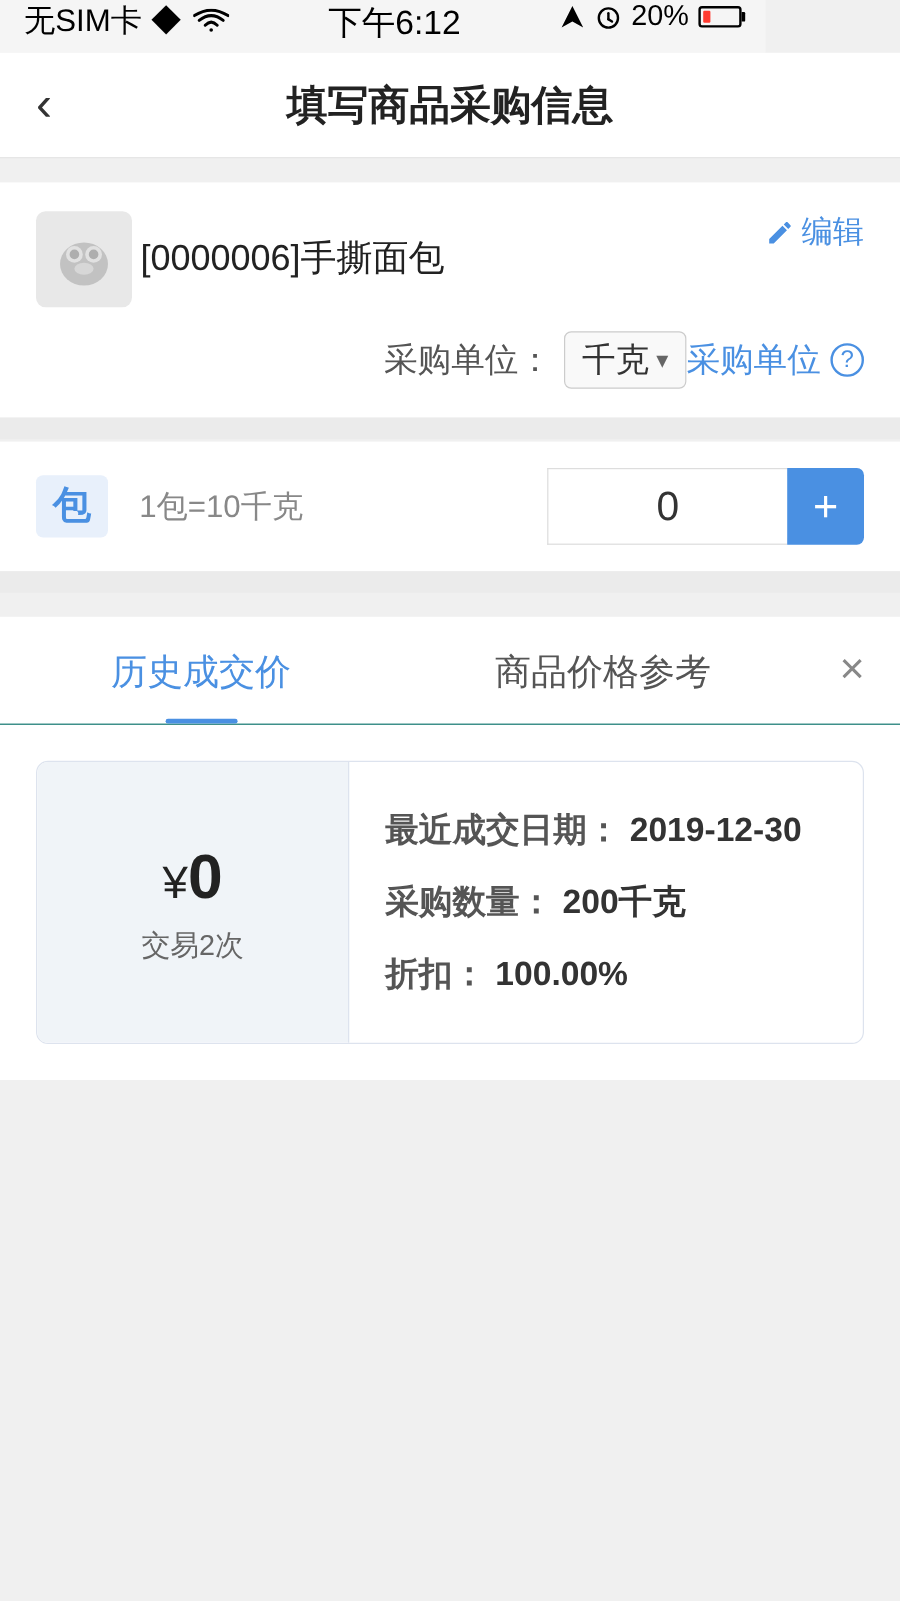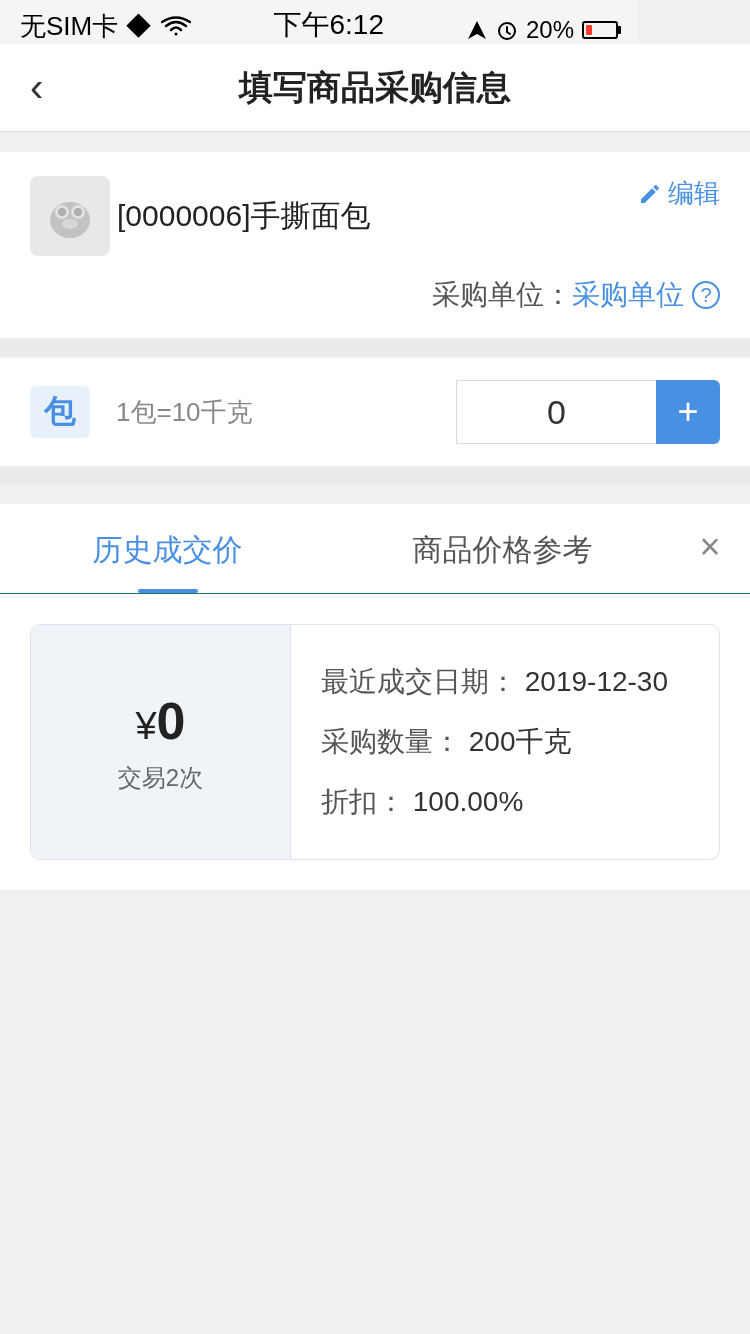--- a/index.html
+++ b/index.html
@@ -11,21 +11,21 @@
       background: #f0f0f0;
       overflow-x: hidden;
     }
 
     
     .status-bar {
       width: 638px;
       height: 44px;
       background: #f5f5f5;
       display: flex;
-      align-items: flex-end;
+      align-items: flex-start;
       justify-content: space-between;
       padding: 0 20px;
       font-size: 26px;
     }
     .status-left {
       display: flex;
       align-items: center;
       gap: 10px;
       font-size: 26px;
       color: #000;
@@ -334,20 +334,21 @@
       font-size: 24px;
       color: #666;
       margin-top: 10px;
     }
     .history-right {
       flex: 1;
       padding: 36px 30px;
       display: flex;
       flex-direction: column;
       gap: 18px;
+      font-weight: bold;
     }
     .history-detail-row {
       font-size: 28px;
       color: #333;
       line-height: 1.5;
     }
     .history-detail-label {
       color: #555;
     }
 
@@ -413,20 +414,24 @@
     <div class="product-edit">
       <svg width="24" height="24" viewBox="0 0 24 24">
         <path d="M3 17.25V21h3.75L17.81 9.94l-3.75-3.75L3 17.25zM20.71 7.04c.39-.39.39-1.02 0-1.41l-2.34-2.34c-.39-.39-1.02-.39-1.41 0l-1.83 1.83 3.75 3.75 1.83-1.83z" fill="#4a90e2"></path>
       </svg>
       <span>编辑</span>
     </div>
   </div>
   <div class="product-unit-row">
     <div style="display:flex;align-items:center;">
       <span class="unit-label">采购单位：</span>
+      <div class="unit-select">
+        <span>千克</span>
+        <span class="chevron">▾</span>
+      </div>
     </div>
     <div class="price-ref">
       <span>采购单位</span>
       <div class="help-icon">
         <span>?</span>
       </div>
     </div>
   </div>
 </div>
 

